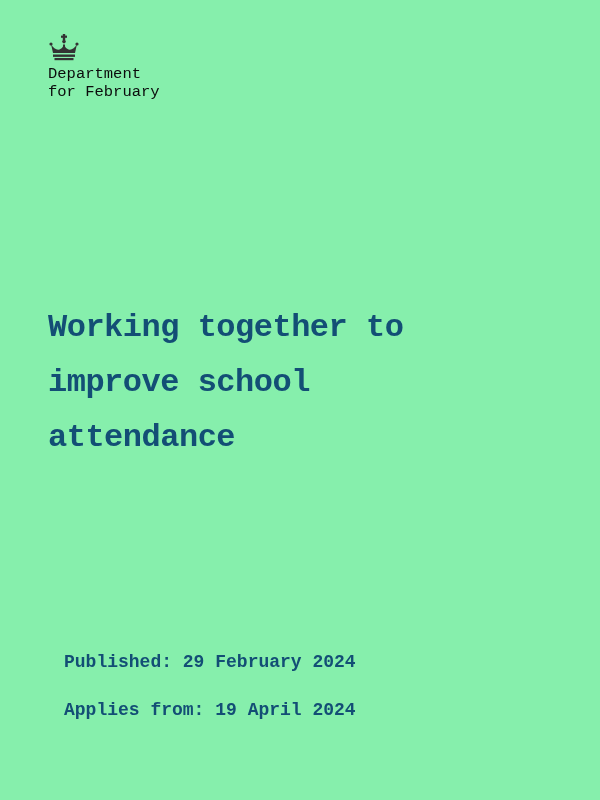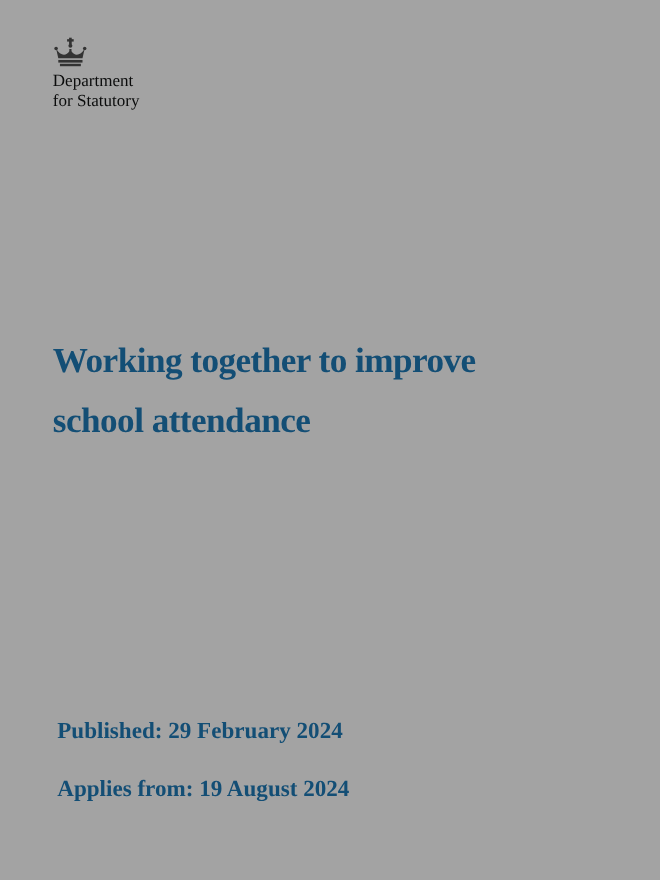--- a/index.html
+++ b/index.html
@@ -4,22 +4,22 @@
 <style>
   html, body {
     margin: 0;
     padding: 0;
     background: #ffffff;
   }
   .page {
     position: relative;
     width: 600px;
     height: 800px;
-    background: #a3a3a3;
-    font-family: Liberation Serif, serif;
+    background: #86efac;
+    font-family: Liberation Mono, monospace;
     overflow: hidden;
   }
   
   .logo-block {
     position: absolute;
     top: 34px;
     left: 48px;
   }
   .crown {
     width: 32px;
@@ -53,24 +53,25 @@
     max-width: 432px;
     margin: 0;
     color: var(--accent, #134e75);
     font-size: 24px;
     line-height: 36px;
     font-weight: 700;
   }
   .meta {
     position: absolute;
     top: 652px;
-    left: 52px;
+    left: 64px;
     color: var(--accent, #134e75);
-    font-size: 21px;
+    font-size: 18px;
     font-weight: 700;
+    text-align: center;
   }
   .meta .published-line {
     margin: 0 0 28px 0;
   }
   .meta .applies-line {
     margin: 0;
   }
 </style>
 </head>
 <body>
@@ -90,24 +91,24 @@
                  C20 17.5 25.5 16.5 29 10 L27 19 L5 19 Z"></path>
 
         <circle cx="3" cy="10" r="1.6"></circle>
         <circle cx="29" cy="10" r="1.6"></circle>
 
         <rect x="5" y="20.5" width="22" height="2.4"></rect>
         <rect x="6.5" y="24" width="19" height="2.2"></rect>
       </g>
     </svg>
     <div class="org-name">Department</div>
-    <div class="org-name">for Statutory</div>
+    <div class="org-name">for February</div>
   </div>
 
   <h1 class="title">Working together to improve school attendance</h1>
 
 
   <div class="meta">
     <p class="published-line">Published: 29 February 2024</p>
-    <p class="applies-line">Applies from: 19 August 2024</p>
+    <p class="applies-line">Applies from: 19 April 2024</p>
   </div>
 
 </div>
 
 </body></html>

